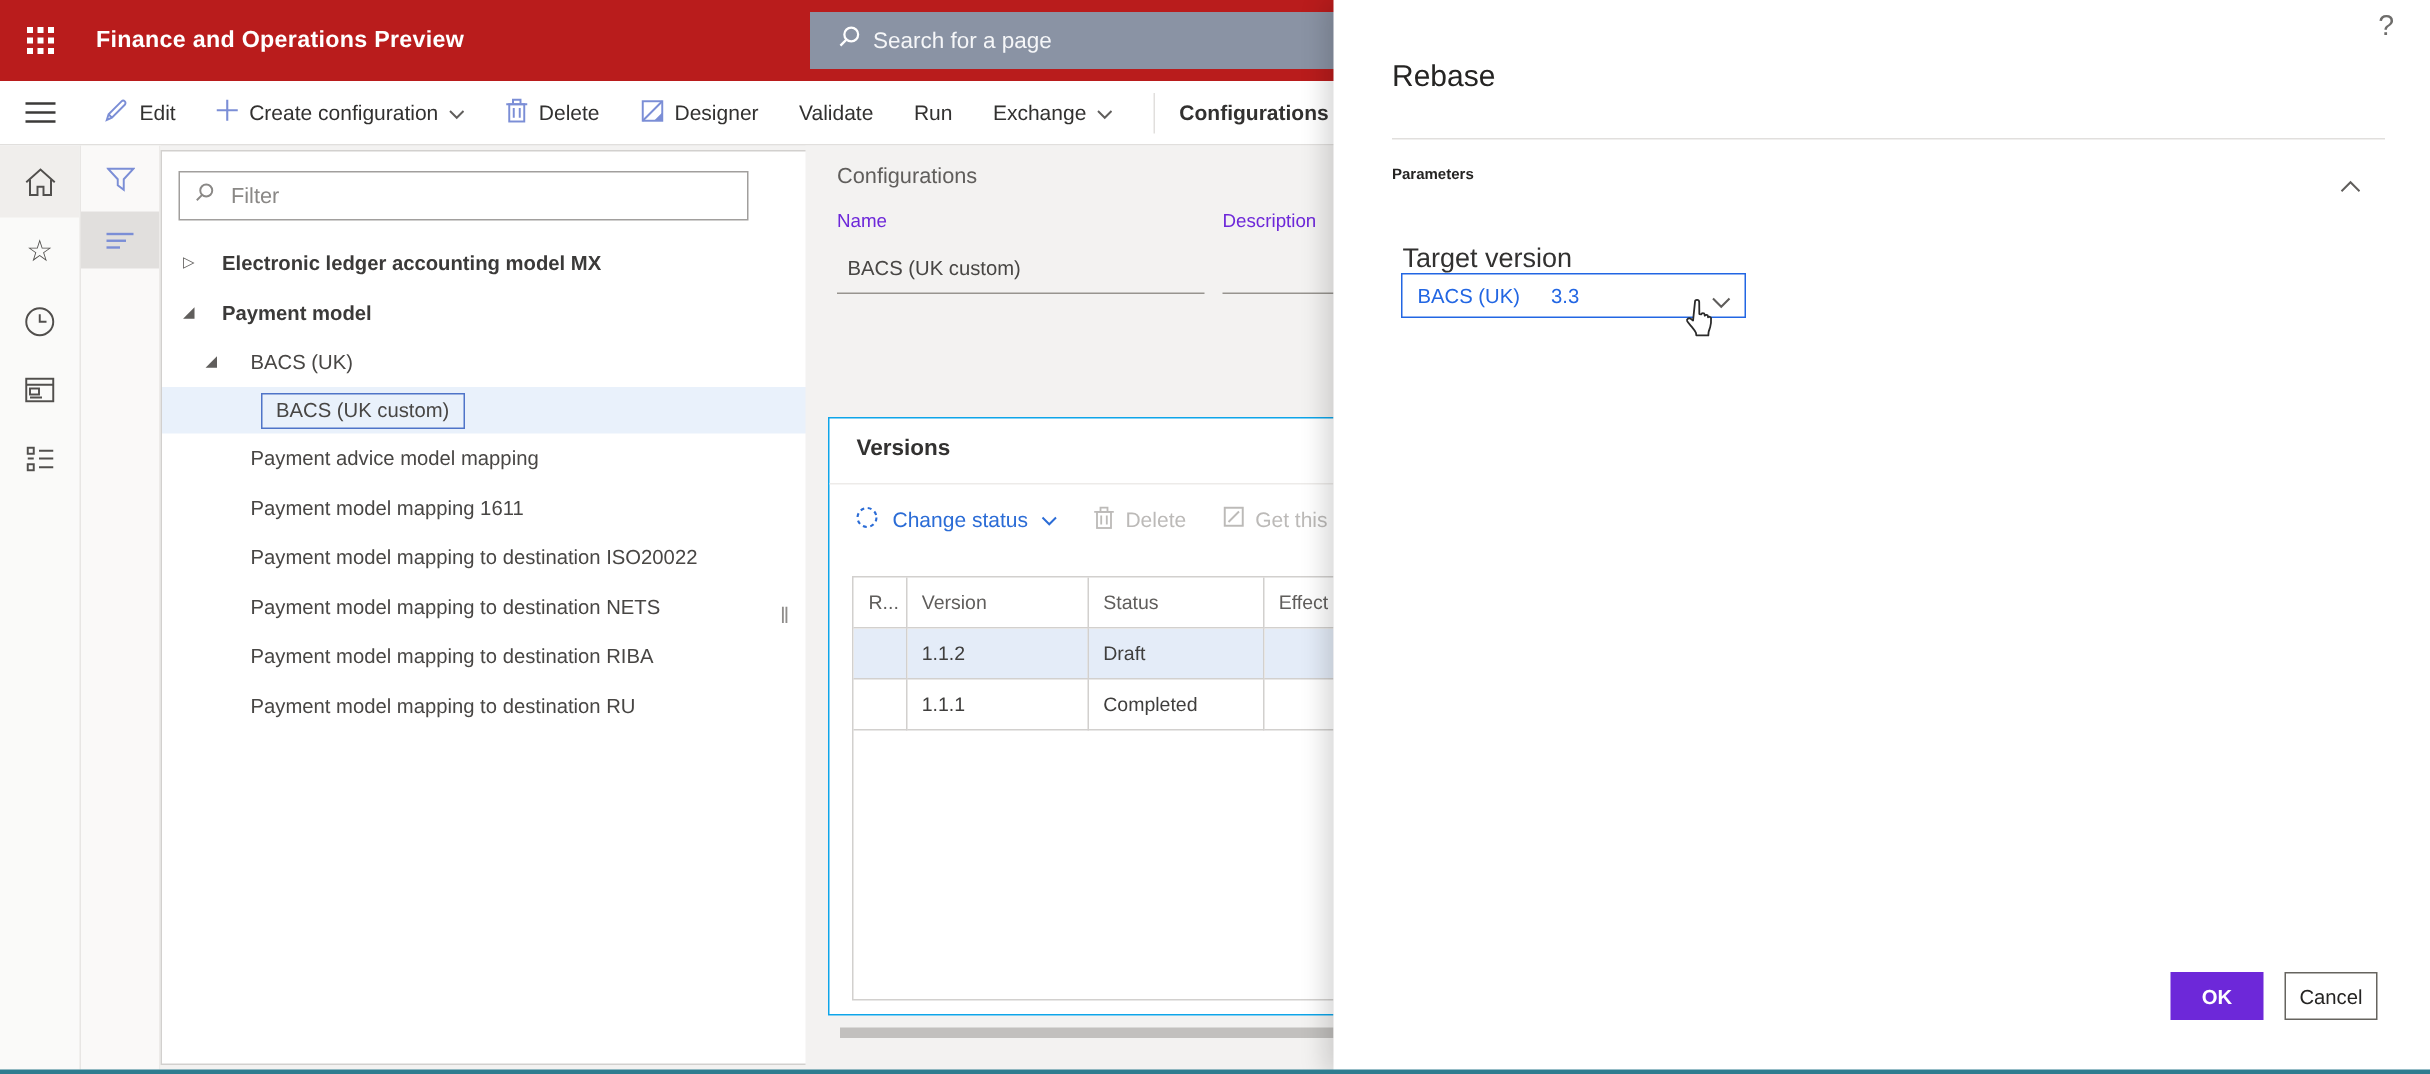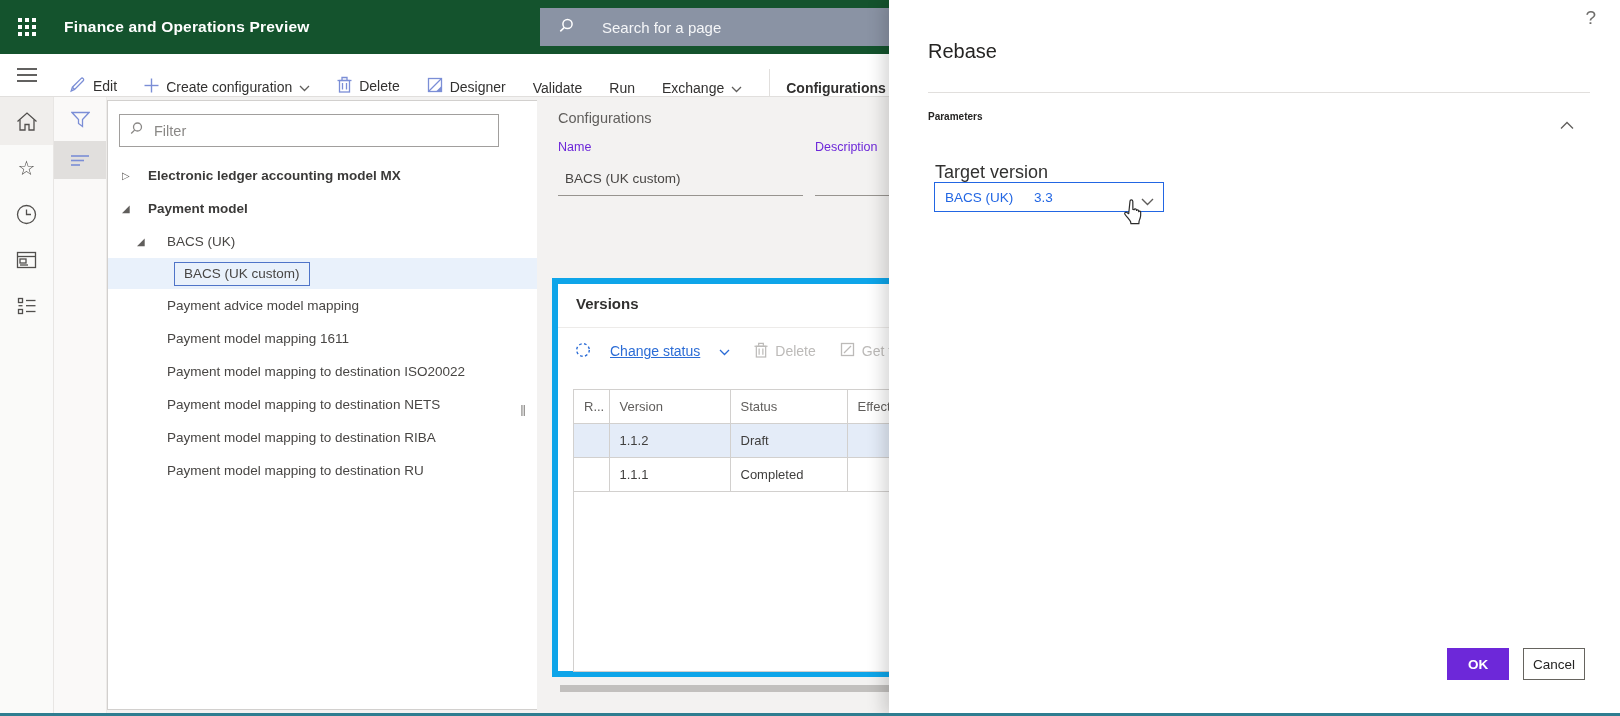--- a/index.html
+++ b/index.html
@@ -3,31 +3,31 @@
 <meta charset="utf-8">
 <style>
   * { box-sizing: border-box; }
   html,body { margin:0; padding:0; background:#e8e8e8; }
   .stage {
     position:relative; width:1620px; height:716px; overflow:hidden;
     background:#f3f2f1; font-family:"Liberation Sans", sans-serif;
     -webkit-font-smoothing:antialiased;
   }
   
-  .topbar { position:absolute; left:0; top:0; width:1340px; height:54px; background:#14532d; }
+  .topbar { position:absolute; left:0; top:0; width:1340px; height:54px; background:#b91c1c; }
   .waffle { position:absolute; left:0; top:0; width:54px; height:54px; display:flex; align-items:center; justify-content:center; cursor:pointer; }
   .waffle-grid { display:grid; grid-template-columns:repeat(3,4px); grid-auto-rows:4px; gap:3px; }
   .waffle-grid span { background:#ffffff; }
   .app-title { position:absolute; left:64px; top:0; height:54px; display:flex; align-items:center; color:#fff; font-size:15.5px; font-weight:700; letter-spacing:.2px; }
-  .search { position:absolute; left:540px; top:8px; width:400px; height:38px; background:#8a93a4; display:flex; align-items:center; gap:25px; padding:0 0 0 18px; cursor:text; }
+  .search { position:absolute; left:540px; top:8px; width:400px; height:38px; background:#8a93a4; display:flex; align-items:center; gap:5px; padding:0 0 0 18px; cursor:text; }
   .search input { border:none; outline:none; background:transparent; color:#fbfbfb; font-size:15px; width:260px; font-family:"Liberation Sans",sans-serif; }
   .search input::placeholder { color:#f5f6f8; opacity:1; }
 
   
-  .actionbar { position:absolute; left:54px; top:54px; width:1566px; height:43px; background:#fff; border-bottom:1px solid #e1dfdd; display:flex; align-items:flex-end; padding-left:15px; font-size:14px; color:#323130; }
+  .actionbar { position:absolute; left:54px; top:54px; width:1566px; height:43px; background:#fff; border-bottom:1px solid #e1dfdd; display:flex; align-items:center; padding-left:15px; font-size:14px; color:#323130; }
   .ab-item { display:flex; align-items:center; gap:7px; margin-right:27px; cursor:pointer; white-space:nowrap; }
   .ab-divider { width:1px; height:27px; background:#e1dfdd; margin-right:16px; }
   .ab-tab { font-weight:700; color:#323130; white-space:nowrap; cursor:pointer; }
   .nav-hamburger { position:absolute; left:0; top:54px; width:54px; height:43px; background:#fff; border-bottom:1px solid #e1dfdd; display:flex; align-items:center; justify-content:center; cursor:pointer; }
 
   
   .leftnav { position:absolute; left:0; top:97px; width:54px; height:616px; background:#fafaf9; border-right:1px solid #e8e6e4; }
   .nav-item { width:53px; height:46px; display:flex; align-items:center; justify-content:center; cursor:pointer; color:#514f4d; }
   .nav-item.current { background:#f0eeec; height:48px; }
   .nav-star { font-size:20px; line-height:1; color:#514f4d; }
@@ -54,25 +54,25 @@
 
   
   .content { position:absolute; left:537px; top:97px; width:352px; height:616px; overflow:hidden; background:#f3f2f1; }
   .cfg-title { position:absolute; left:21px; top:13px; font-size:14.5px; color:#605e5c; }
   .fld-label { position:absolute; font-size:12.5px; color:#6d28d9; }
   .name-label { left:21px; top:43px; }
   .desc-label { left:278px; top:43px; }
   .name-value { position:absolute; left:21px; top:64px; width:245px; height:35px; border-bottom:1px solid #97948f; font-size:13.5px; color:#484644; display:flex; align-items:center; padding:0 7px; cursor:text; }
   .desc-value { position:absolute; left:278px; top:64px; width:160px; height:35px; border-bottom:1px solid #97948f; cursor:text; }
 
-  .vcard { position:absolute; left:15px; top:181px; width:470px; height:399px; background:#fff; border:6px solid #0ea5e9; }
+  .vcard { position:absolute; left:15px; top:181px; width:470px; height:399px; background:#fff; border:1px solid #0ea5e9; }
   .v-title { position:absolute; left:18px; top:11px; font-size:15px; font-weight:700; color:#323130; }
   .v-divider { position:absolute; left:0; right:0; top:43px; height:1px; background:#edebe9; }
   .v-toolbar { position:absolute; left:17px; top:51px; height:32px; display:flex; align-items:center; font-size:14px; white-space:nowrap; }
-  .v-link { display:flex; align-items:center; gap:19px; color:#2b6cd6; margin-right:24px; cursor:pointer;text-decoration:underline; }
+  .v-link { display:flex; align-items:center; gap:9px; color:#2b6cd6; margin-right:24px; cursor:pointer; }
   .v-disabled { display:flex; align-items:center; gap:7px; color:#bcbab8; margin-right:24px; cursor:default; }
   .vgrid { position:absolute; left:15px; top:105px; width:434px; height:283px; border:1px solid #d2d0ce; }
   .vtable { border-collapse:collapse; font-size:13px; table-layout:fixed; width:432px; }
   .vtable th { font-weight:400; color:#605e5c; text-align:left; padding:9px 10px; border-right:1px solid #d2d0ce; border-bottom:1px solid #d2d0ce; overflow:hidden; white-space:nowrap; }
   .vtable td { color:#3f3e3d; padding:9px 10px; border-right:1px solid #d2d0ce; border-bottom:1px solid #d2d0ce; overflow:hidden; white-space:nowrap; }
   .vtable .sel td { background:#e4ecf8; }
   .col-r { width:35px; } .col-ver { width:121px; } .col-st { width:117px; } .col-ef { width:159px; }
   .hscroll-thumb { position:absolute; left:23px; top:588px; width:330px; height:7px; background:#c2c0be; cursor:pointer; }
 
   

